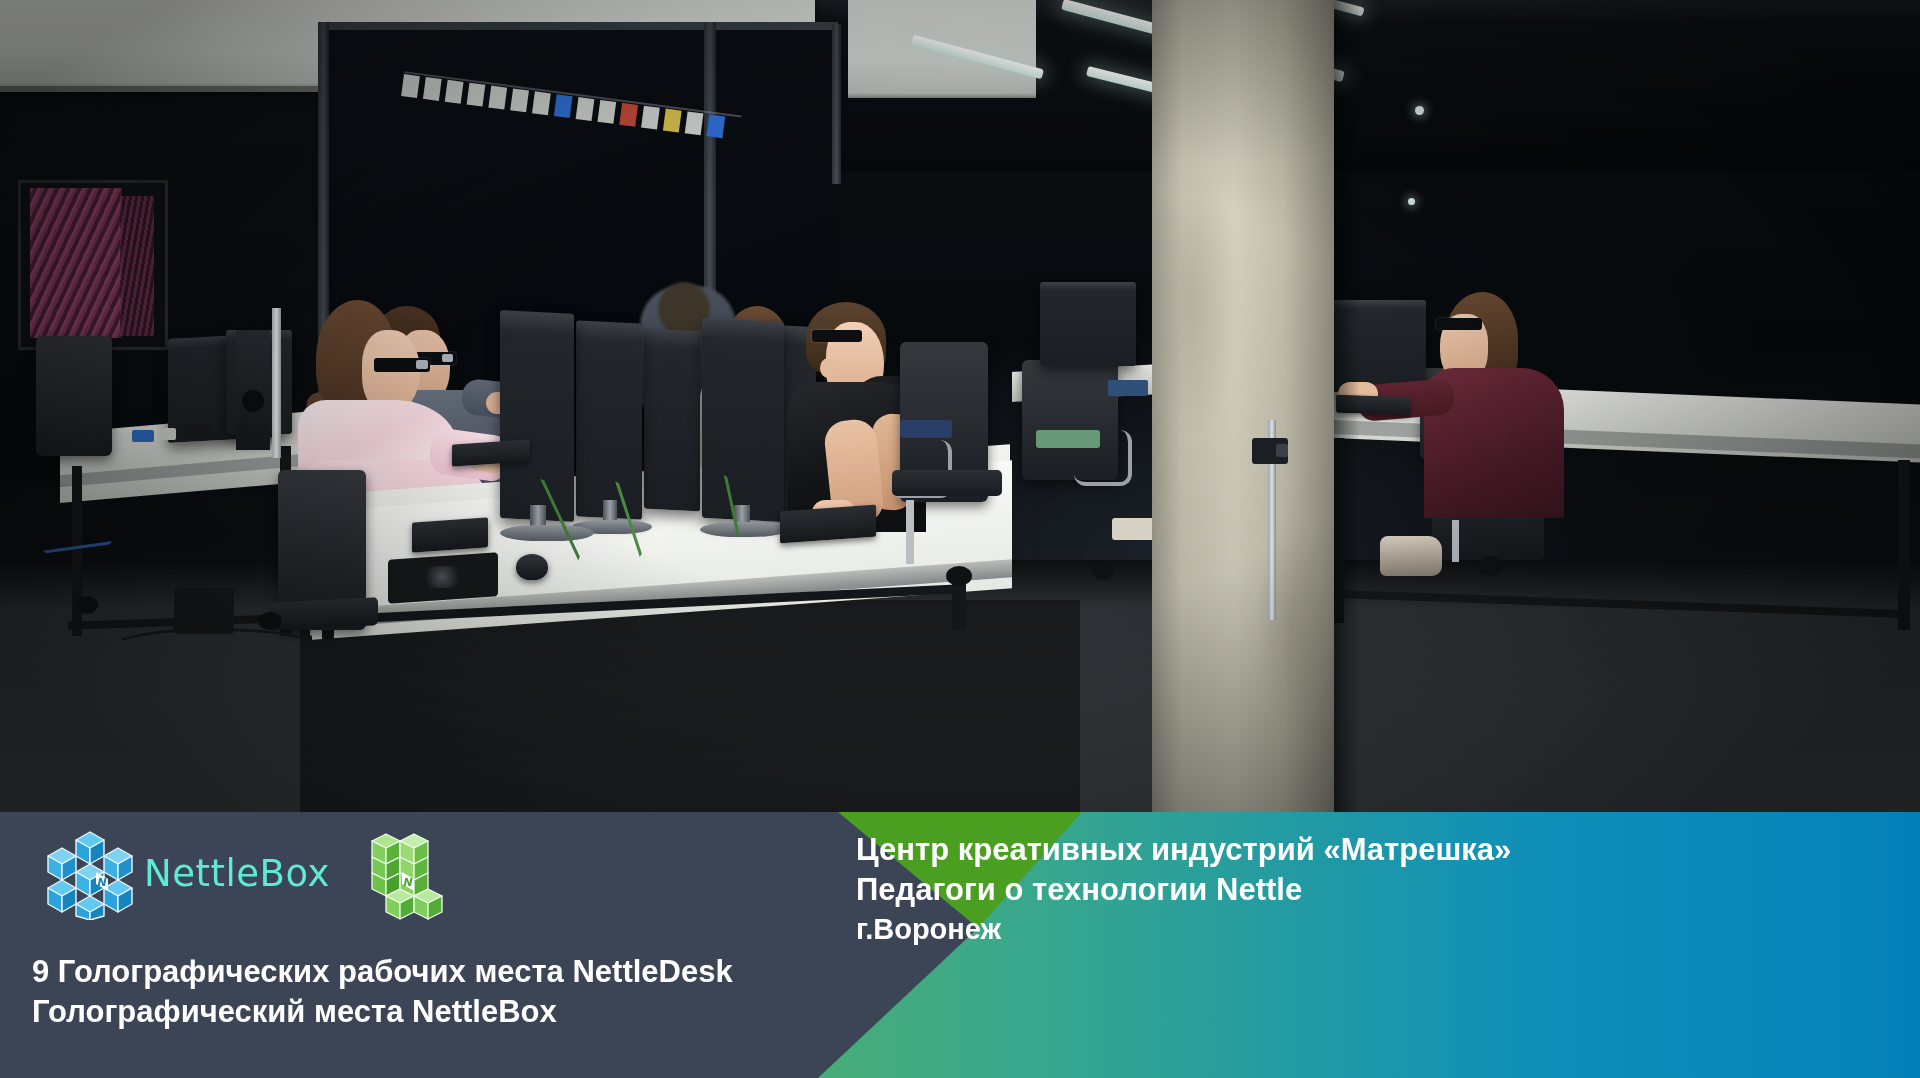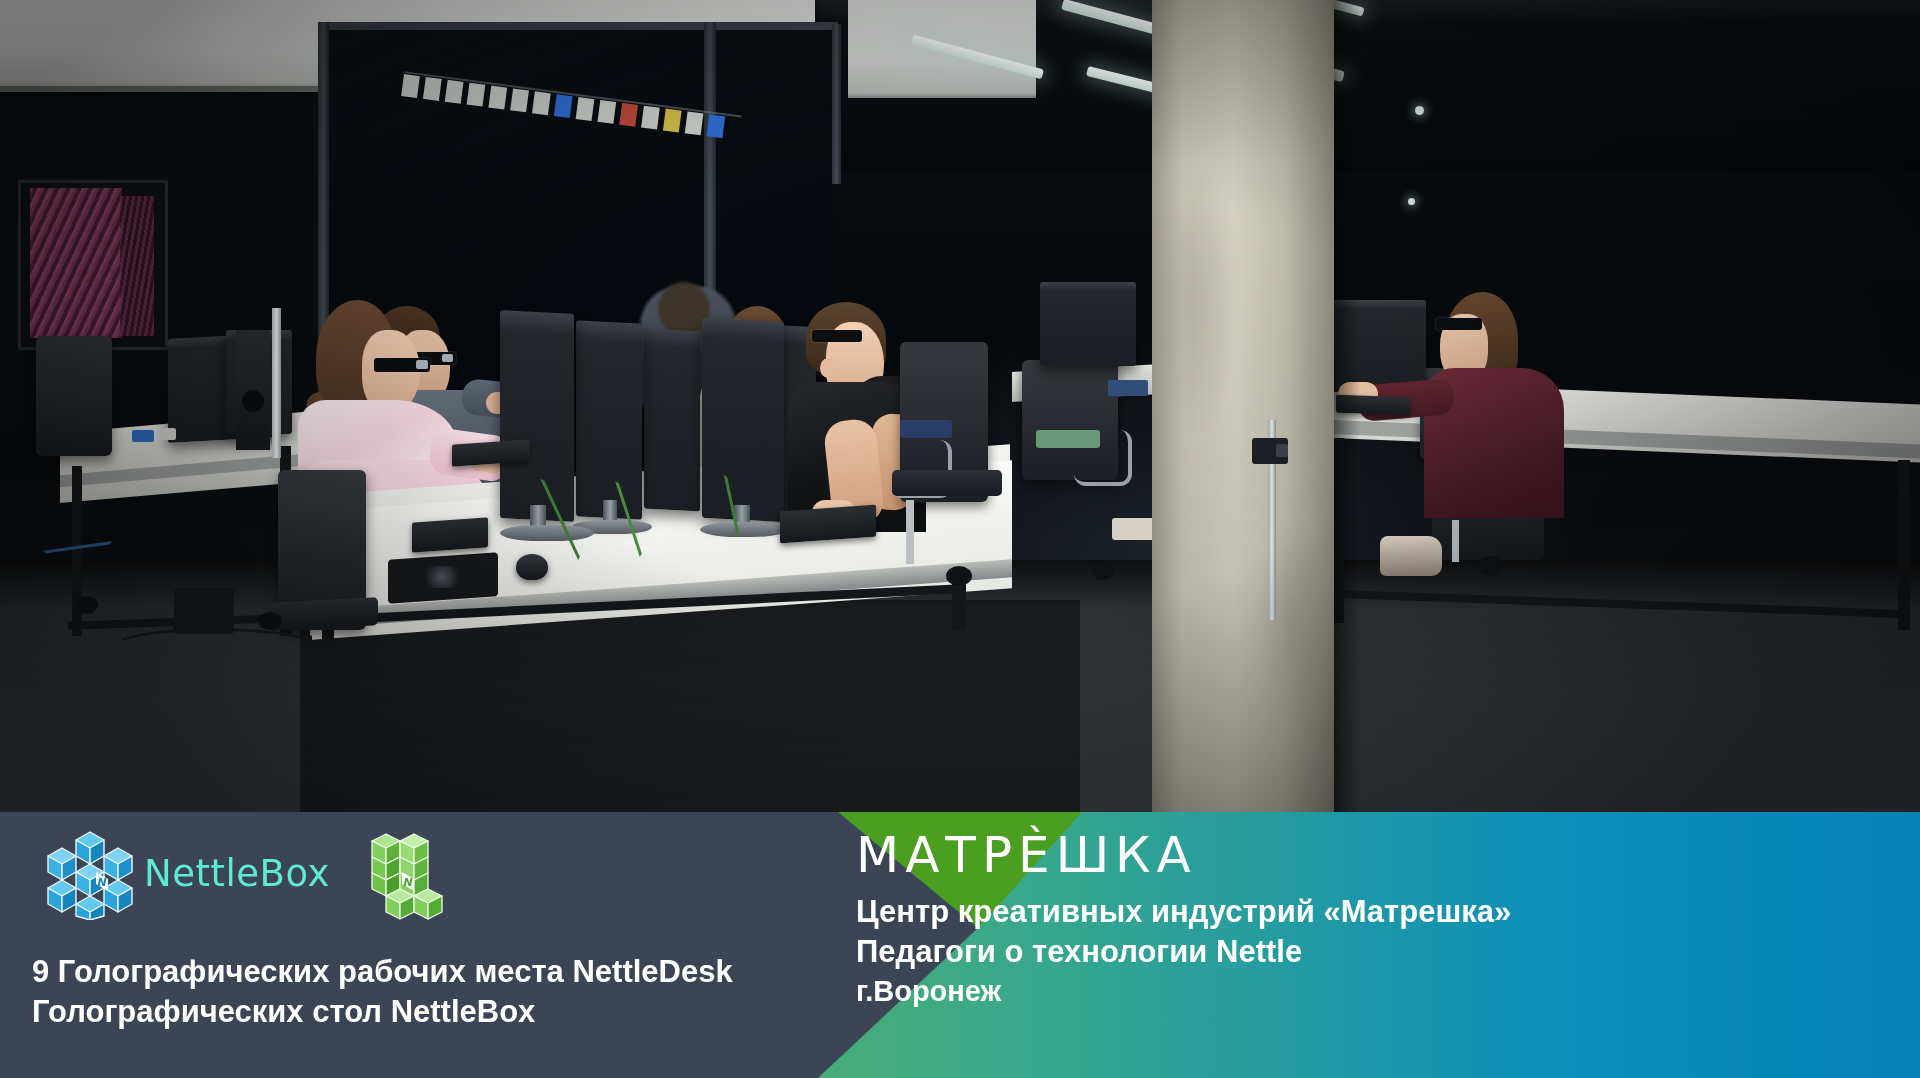--- a/index.html
+++ b/index.html
@@ -615,24 +615,23 @@
               <polygon points="46,44 58,51 58,63 46,56" fill="#ffffff"></polygon>
               <text x="52" y="58" font-family="DejaVu Sans, sans-serif" font-size="11" font-weight="bold" font-style="italic" fill="#4aa52e" text-anchor="middle">N</text>
             </g>
           </svg>
         </span>
       </div>
     </div>
 
     <div class="left-lines">
       <div class="left-line">9 Голографических рабочих места NettleDesk</div>
-      <div class="left-line">Голографических стол NettleBox</div>
+      <div class="left-line">Голографический места NettleBox</div>
     </div>
 
     <div class="right-block">
-      <div class="matreshka">МАТРЀШКА</div>
       <div class="right-line">Центр креативных индустрий «Матрешка»</div>
       <div class="right-line">Педагоги о технологии Nettle</div>
       <div class="right-line small">г.Воронеж</div>
     </div>
   </div>
 
 </div>
 
 </body></html>

